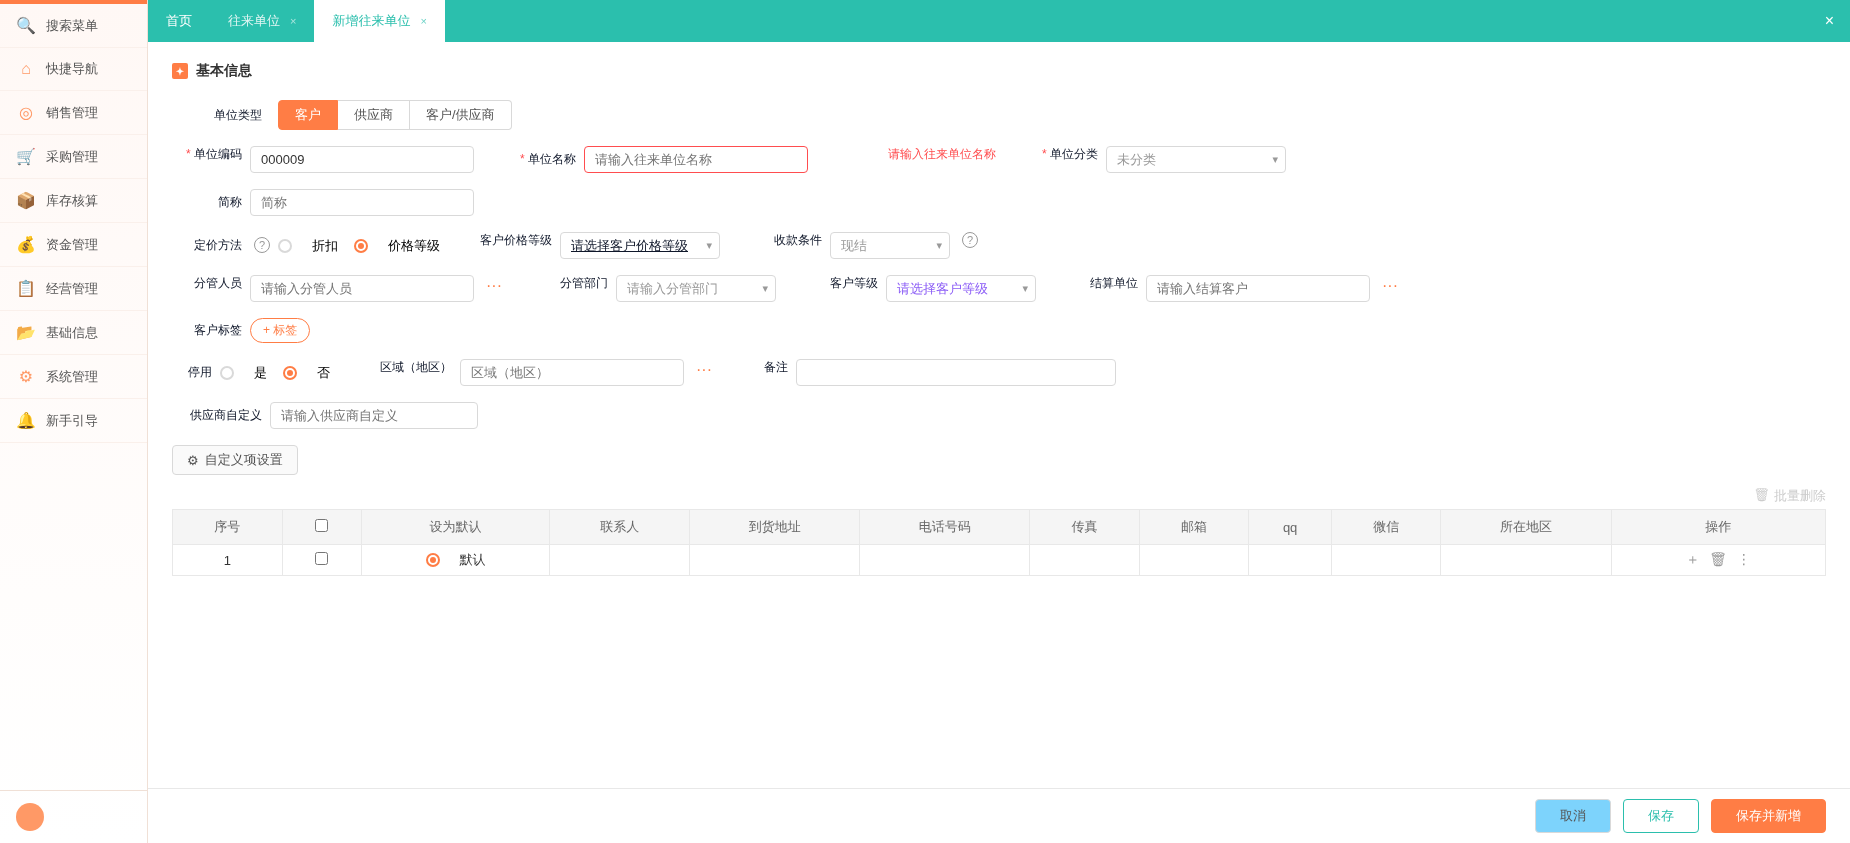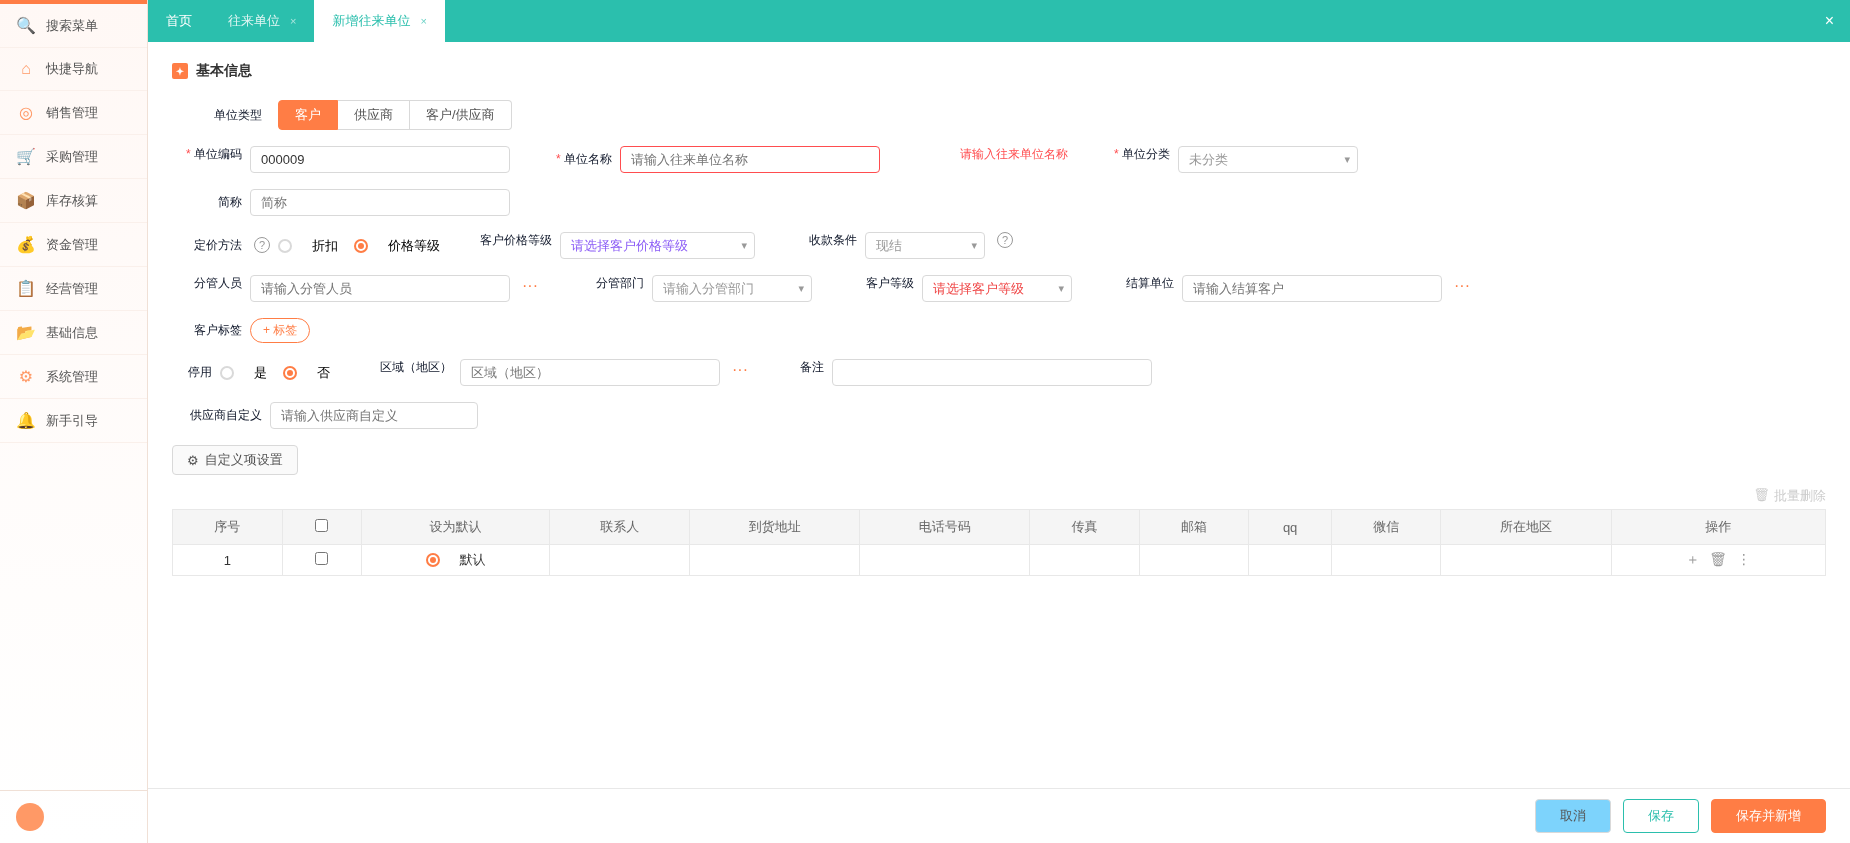--- a/index.html
+++ b/index.html
@@ -134,21 +134,21 @@
     }
     .form-control {
       border: 1px solid #d9d9d9;
       border-radius: 4px;
       padding: 5px 10px;
       font-size: 13px;
       outline: none;
       color: #333;
       background: #fff;
     }
-    .form-control.medium { width: 260px; }
+    .form-control.medium { width: 224px; }
     .form-control.long { width: 320px; }
 
     .error-msg {
       color: #ff4d4f;
       font-size: 12px;
       margin-top: 2px;
     }
 
     .select-wrapper {
       position: relative;
@@ -484,21 +484,21 @@
           <div class="radio-item">
             <div class="radio-circle checked"></div>
             <span>价格等级</span>
           </div>
         </div>
       </div>
 
       <div class="col-group">
         <span class="form-label" style="min-width:80px;">客户价格等级</span>
         <div class="select-wrapper">
-          <select style="width:195px; color:#8b5cf6;">
+          <select style="width:160px; color:#0f172a;text-decoration:underline;">
             <option value="" selected="">请选择客户价格等级</option>
           </select>
           <span class="chevron">▾</span>
         </div>
       </div>
 
       <div class="col-group">
         <span class="form-label" style="min-width:70px;">收款条件</span>
         <div class="select-wrapper">
           <select style="width:120px;">
@@ -522,21 +522,21 @@
         <div class="select-wrapper">
           <select style="width:160px; color:#999;">
             <option value="">请输入分管部门</option>
           </select>
           <span class="chevron">▾</span>
         </div>
       </div>
       <div class="col-group">
         <span class="form-label" style="min-width:70px;">客户等级</span>
         <div class="select-wrapper">
-          <select style="width:150px; color:#ef4444;">
+          <select style="width:150px; color:#8b5cf6;">
             <option value="">请选择客户等级</option>
           </select>
           <span class="chevron">▾</span>
         </div>
       </div>
       <div class="col-group">
         <span class="form-label" style="min-width:70px;">结算单位</span>
         <input type="text" class="form-control medium" placeholder="请输入结算客户" style="">
         <span class="dots-btn">···</span>
       </div>

